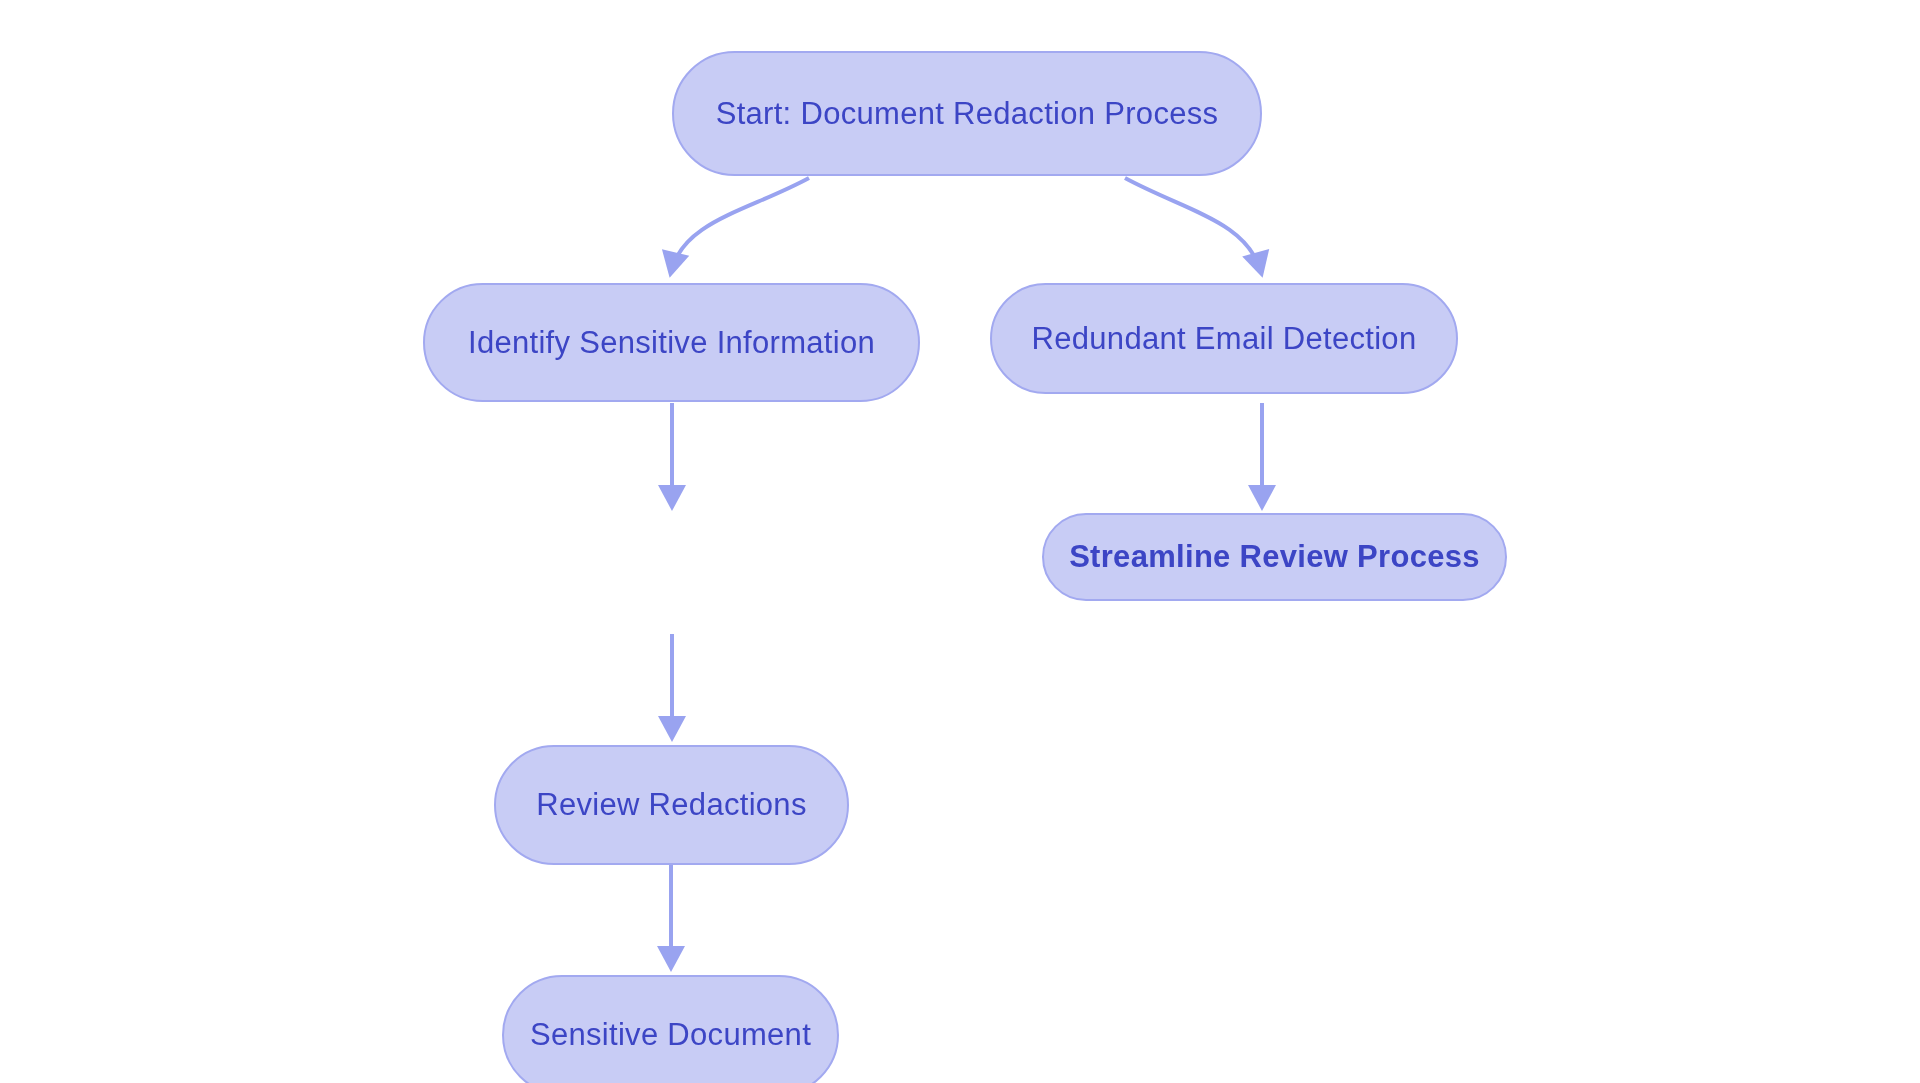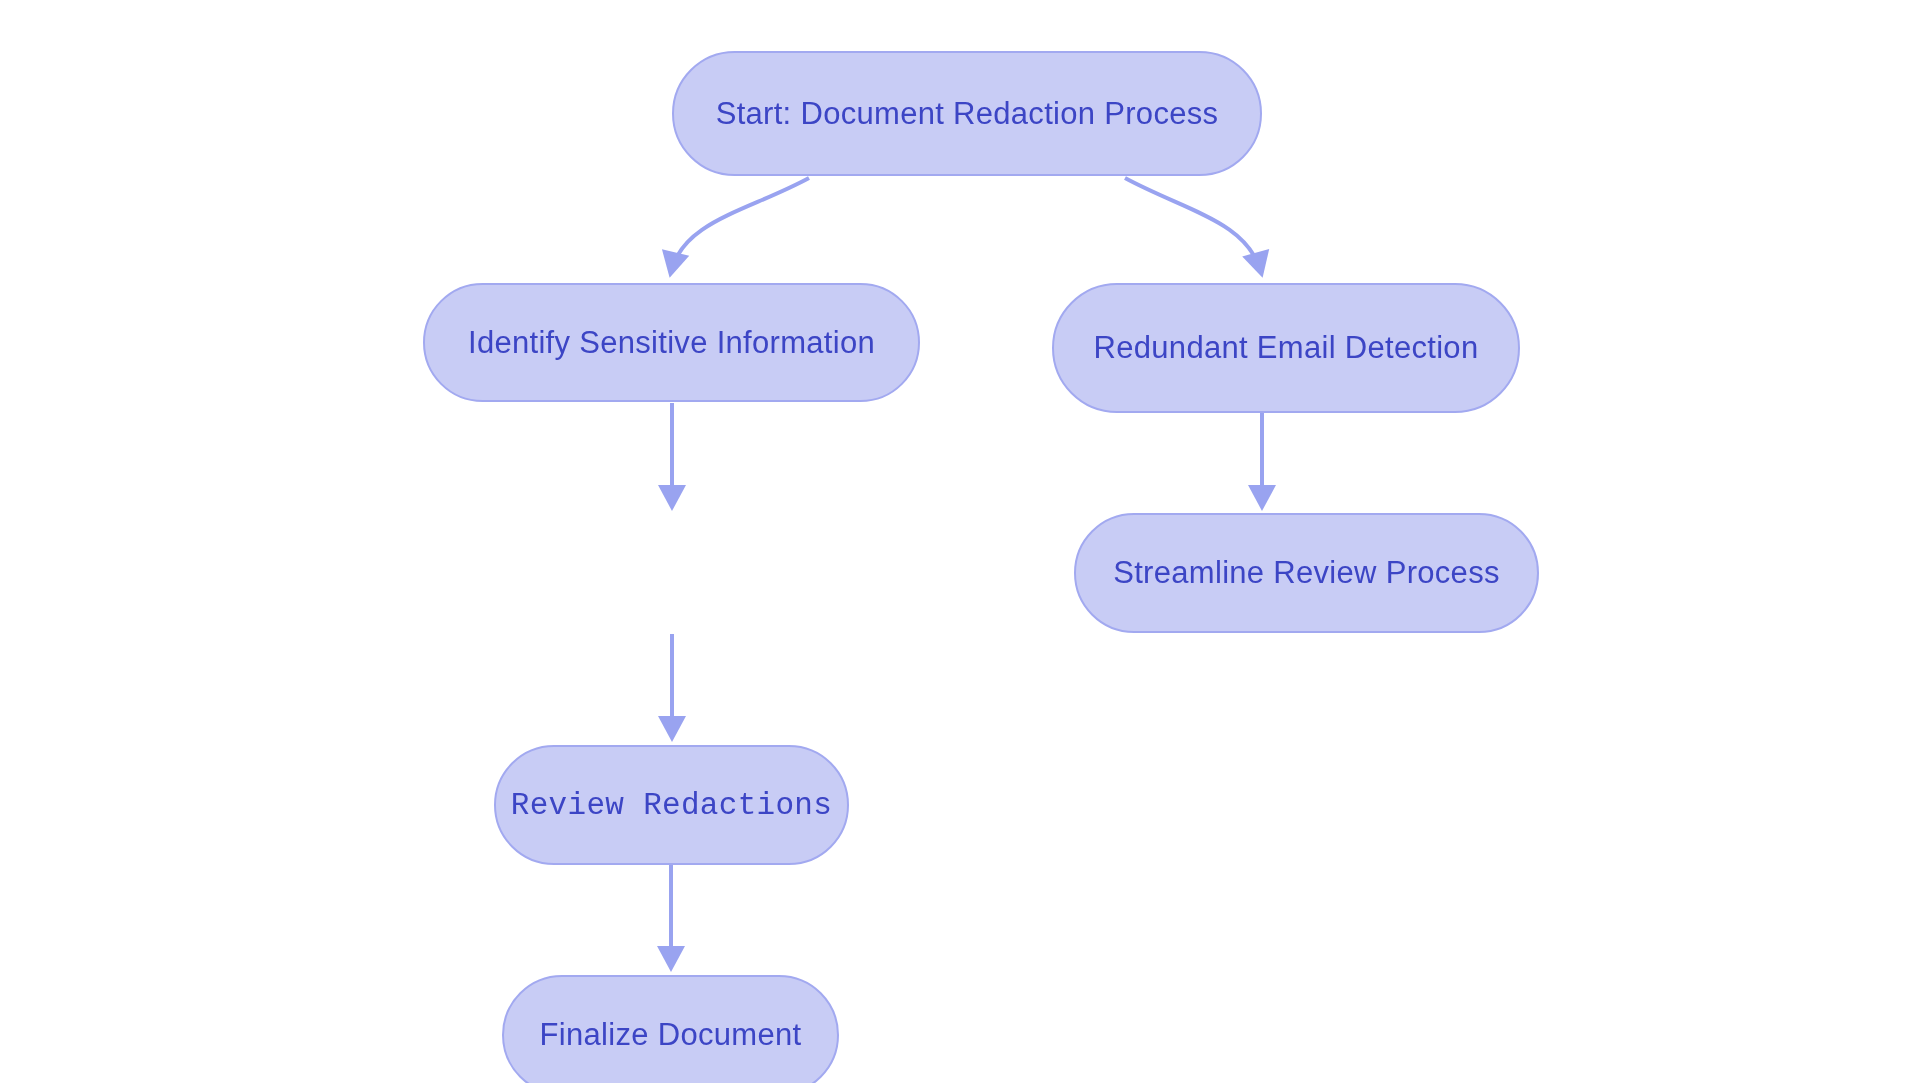--- a/index.html
+++ b/index.html
@@ -42,24 +42,24 @@
     border: 2px solid var(--node-border);
     border-radius: 999px;
     color: var(--node-text);
     font-size: 31px;
     letter-spacing: 0.3px;
     text-align: center;
     white-space: nowrap;
   }
   #n-start      { left: 672px;  top: 16px;  width: 590px; height: 125px; }
   #n-identify   { left: 423px;  top: 248px; width: 497px; height: 119px; align-items: center; }
-  #n-redundant  { left: 1052px; top: 248px; width: 468px; height: 130px; }
+  #n-redundant  { left: 990px; top: 248px; width: 468px; height: 111px; }
   #n-apply      { left: 433px;  top: 478px; width: 479px; height: 120px; }
-  #n-streamline { left: 1074px; top: 478px; width: 465px; height: 120px; }
-  #n-review     { left: 494px;  top: 710px; width: 355px; height: 120px; font-family: Liberation Mono, monospace; }
+  #n-streamline { left: 1042px; top: 478px; width: 465px; height: 88px; font-weight: bold; }
+  #n-review     { left: 494px;  top: 710px; width: 355px; height: 120px; }
   #n-finalize   { left: 502px;  top: 940px; width: 337px; height: 120px; }
 </style>
 </head>
 <body>
 
 <div class="canvas">
 
   <svg class="arrows" viewBox="0 0 1920 1083" xmlns="http://www.w3.org/2000/svg">
     <defs>
       <marker id="ah" markerUnits="userSpaceOnUse" markerWidth="32" markerHeight="32" refX="21" refY="15" orient="auto">
@@ -89,16 +89,16 @@
 
   <div class="node" id="n-streamline">
     <span>Streamline Review Process</span>
   </div>
 
   <div class="node" id="n-review">
     <span>Review Redactions</span>
   </div>
 
   <div class="node" id="n-finalize">
-    <span>Finalize Document</span>
+    <span>Sensitive Document</span>
   </div>
 
 </div>
 
 </body></html>

